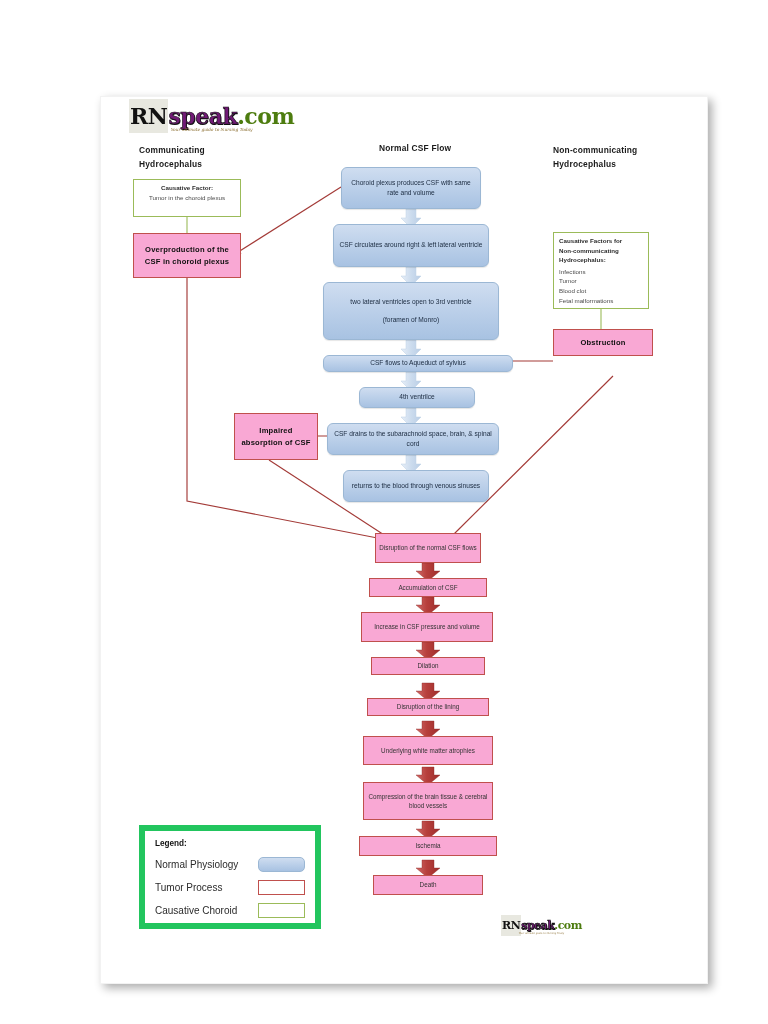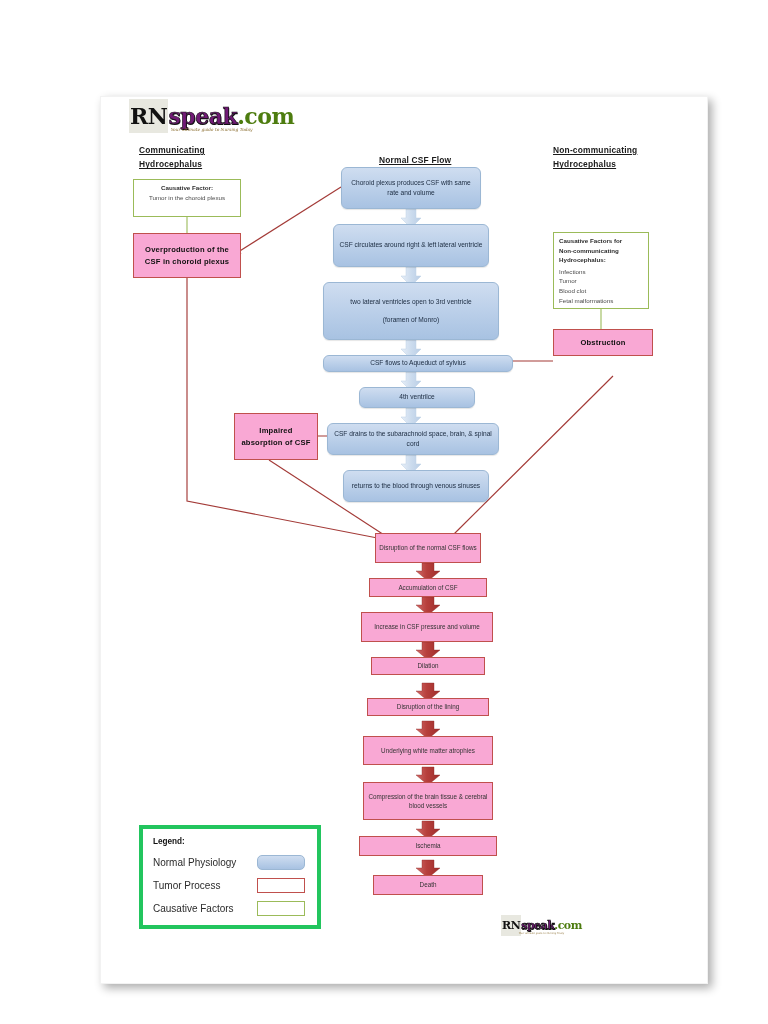--- a/index.html
+++ b/index.html
@@ -103,21 +103,20 @@
 
   
   .col-title {
     position: absolute;
     font-weight: bold;
     font-size: 8.4px;
     color: #1a1a1a;
     line-height: 1.7;
     letter-spacing: 0.2px;
     z-index: 5;
-    text-decoration: underline;
   }
 
   
   .logo {
     position: absolute;
     z-index: 6;
     line-height: 1;
     white-space: nowrap;
   }
   .logo .logo-main {
@@ -156,21 +155,21 @@
   #logo-bottom .logo-main { font-size: 11px; }
   #logo-bottom .logo-tag { font-size: 2.4px; }
 
   
   #legend {
     position: absolute;
     left: 38px;
     top: 728px;
     width: 182px;
     height: 104px;
-    border: 4px solid #22c55e;
+    border: 6px solid #22c55e;
     background: #ffffff;
     z-index: 6;
     box-sizing: border-box;
     padding: 8px 10px;
   }
   #legend .legend-title {
     font-weight: bold;
     font-size: 8.2px;
     color: #111111;
     margin-bottom: 9px;
@@ -290,21 +289,21 @@
         <span class="lg-rn">RN</span><span class="lg-speak">speak</span><span class="lg-com">.com</span>
       </span>
       <span class="logo-tag">Your ultimate guide to Nursing Today</span>
     </div>
 
     <div class="col-title" style="left:38px; top:46px; width:140px;">
       <div>Communicating</div>
       <div>Hydrocephalus</div>
     </div>
 
-    <div class="col-title" style="left:278px; top:56px; width:140px;">
+    <div class="col-title" style="left:278px; top:44px; width:140px;">
       <div>Normal CSF Flow</div>
     </div>
 
     <div class="col-title" style="left:452px; top:46px; width:150px;">
       <div>Non-communicating</div>
       <div>Hydrocephalus</div>
     </div>
 
     <div class="node green-box" style="left:32px; top:82px; width:108px; height:38px;">
       <div class="gb-title" style="width:100%; text-align:center;">Causative Factor:</div>
@@ -369,19 +368,19 @@
         <span class="legend-label">Normal Physiology</span>
         <span class="swatch blue"></span>
       </div>
 
       <div class="legend-row">
         <span class="legend-label">Tumor Process</span>
         <span class="swatch red"></span>
       </div>
 
       <div class="legend-row">
-        <span class="legend-label">Causative Factors</span>
+        <span class="legend-label">Causative Choroid</span>
         <span class="swatch green"></span>
       </div>
     </div>
 
   </div>
 </div>
 
 </body></html>

